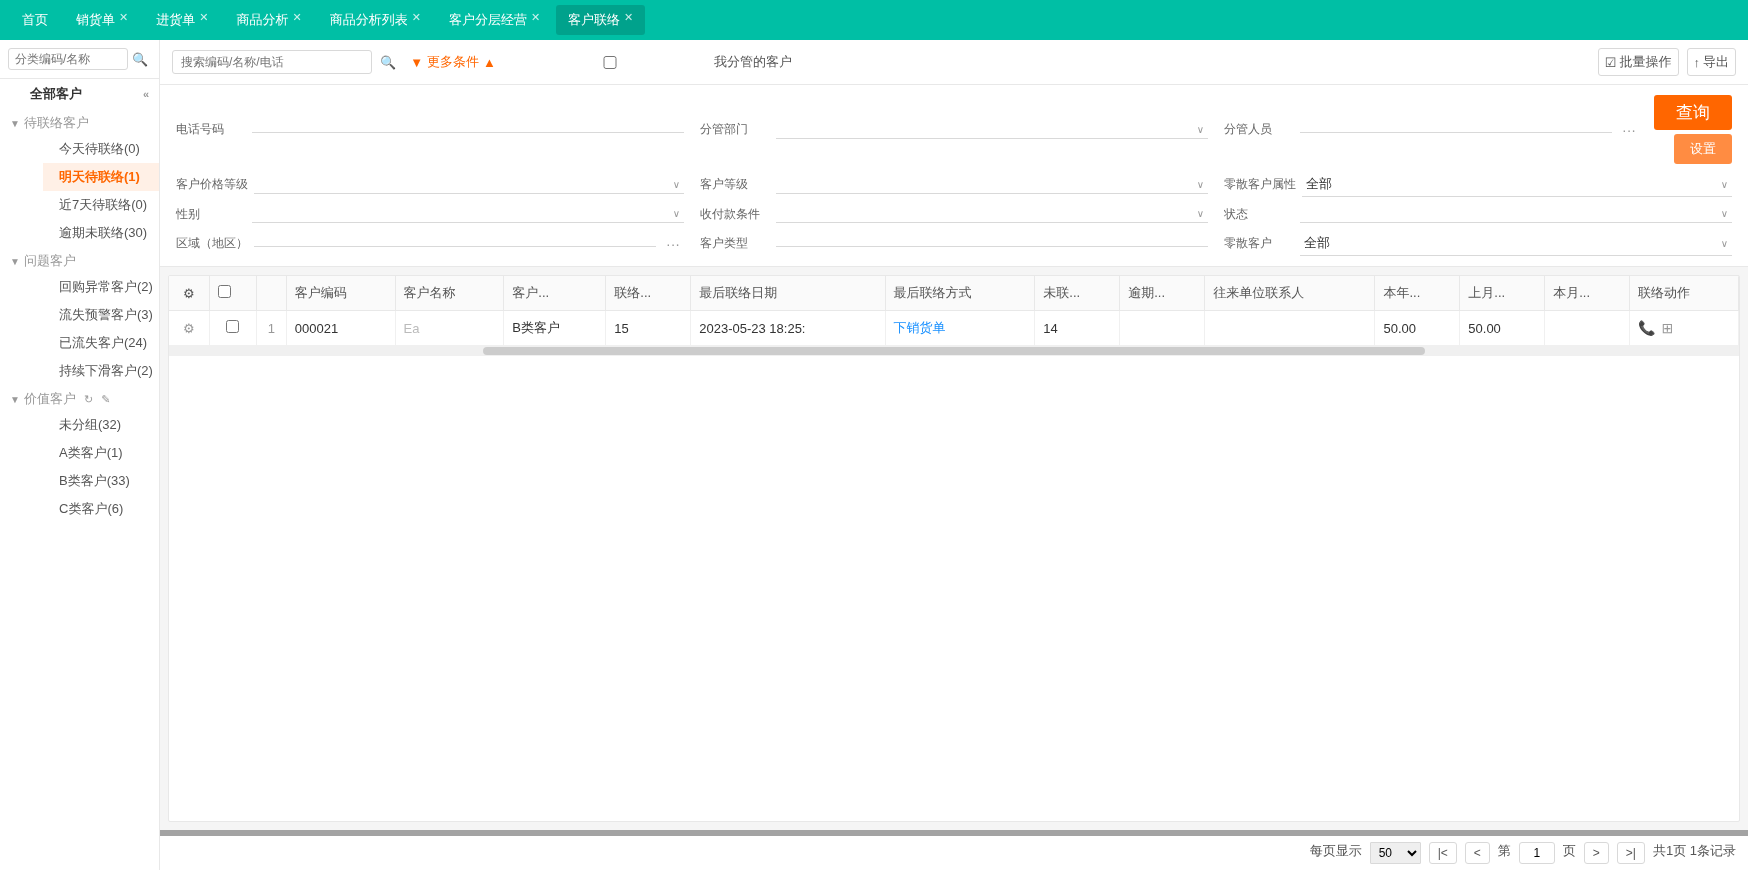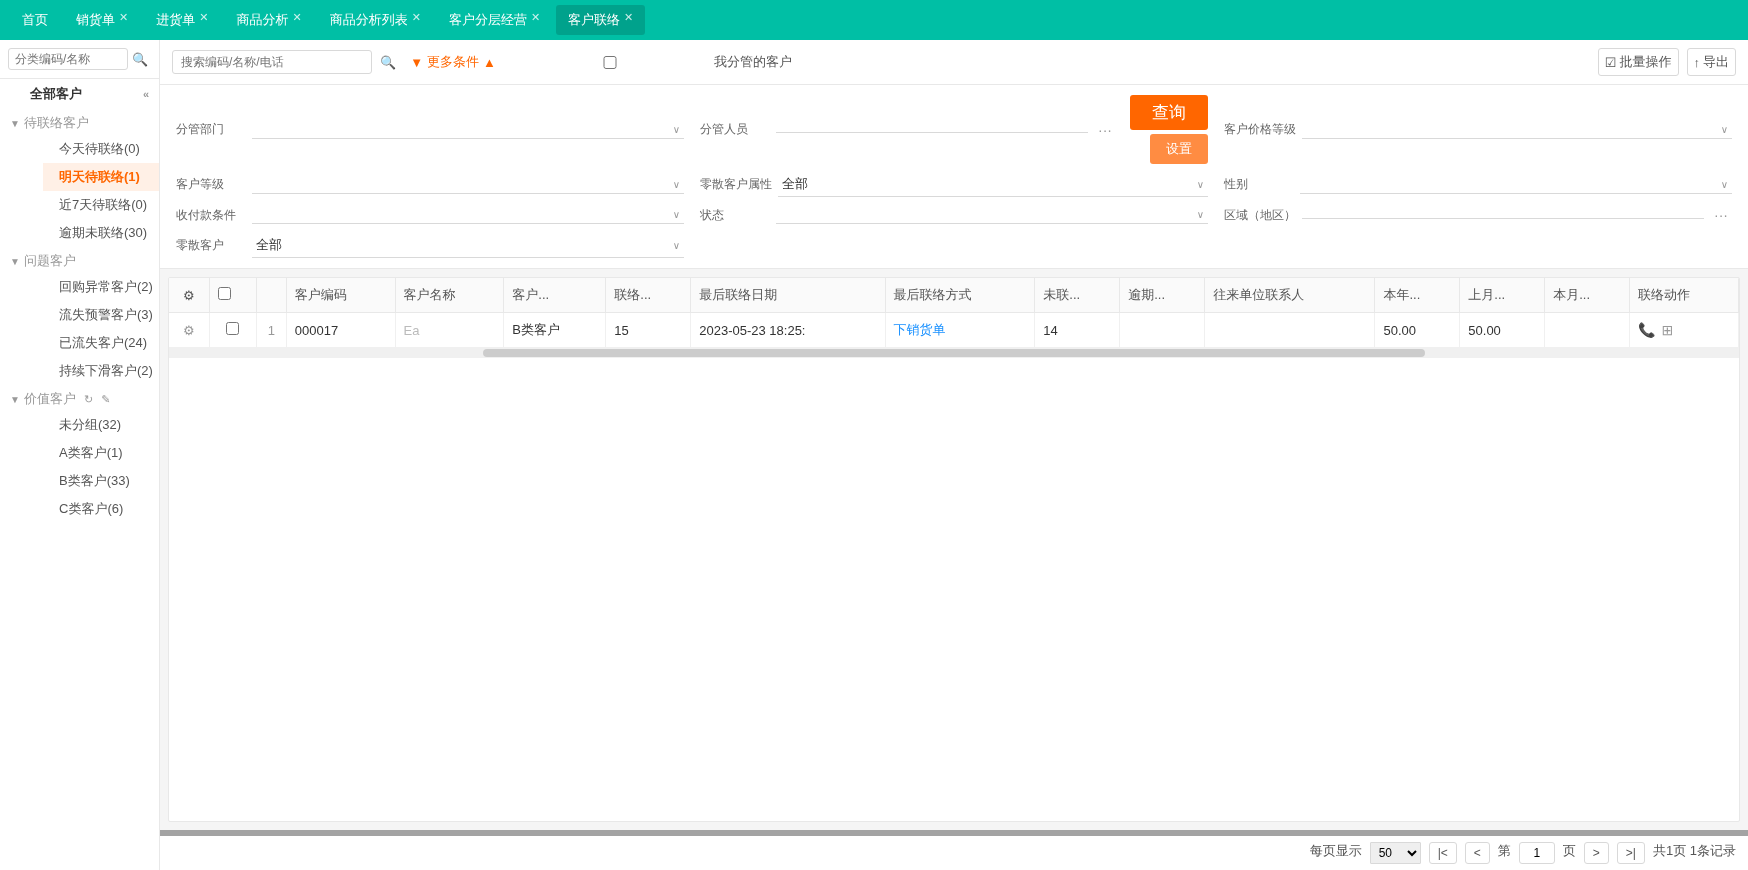--- a/index.html
+++ b/index.html
@@ -431,20 +431,24 @@
         <button class="toolbar-btn">
           <span>↑</span>
           <span>导出</span>
         </button>
       </div>
     </div>
 
     <div class="advanced-filter">
 
       <div class="filter-row">
+        <span class="filter-label">电话号码</span>
+        <div class="filter-select" style="flex:1;border:none;border-bottom:1px solid #d9d9d9;"></div>
+      </div>
+      <div class="filter-row">
         <span class="filter-label">分管部门</span>
         <div class="filter-select" style="flex:1;">
           <span></span>
             <span class="dropdown-arrow">∨</span>
         </div>
       </div>
       <div class="filter-row">
         <span class="filter-label">分管人员</span>
         <div class="filter-select" style="flex:1;border-bottom:1px solid #d9d9d9;"></div>
         <span class="dots-btn">···</span>
@@ -495,20 +499,24 @@
         <div class="filter-select" style="flex:1;">
           <span></span>
             <span class="dropdown-arrow">∨</span>
         </div>
       </div>
 
       <div class="filter-row">
         <span class="filter-label">区域（地区）</span>
         <div class="filter-select" style="flex:1;border-bottom:1px solid #d9d9d9;"></div>
         <span class="dots-btn">···</span>
+      </div>
+      <div class="filter-row">
+        <span class="filter-label">客户类型</span>
+        <div class="filter-select" style="flex:1;border-bottom:1px solid #d9d9d9;"></div>
       </div>
       <div class="filter-row">
         <span class="filter-label">零散客户</span>
         <div class="filter-select" style="flex:1;">
           <span>全部</span>
           <span class="dropdown-arrow">∨</span>
         </div>
       </div>
     </div>
 
@@ -558,21 +566,21 @@
             <th>
               <span>联络动作</span>
             </th>
           </tr>
         </thead>
         <tbody id="table-body">
         <tr>
       <td class="col-gear" style="text-align:center;color:#999;">⚙</td>
       <td style="text-align:center;"><input type="checkbox" style=""></td>
       <td class="col-idx" style="color:#999;text-align:center;">1</td>
-      <td>000017</td>
+      <td>000021</td>
       <td style="color:#bbb;">Ea</td>
       <td>B类客户</td>
       <td>15</td>
       <td>2023-05-23 18:25:</td>
       <td><a class="link-text" href="#">下销货单</a></td>
       <td>14</td>
       <td></td>
       <td style="color:#bbb;"></td>
       <td>50.00</td>
       <td>50.00</td>

